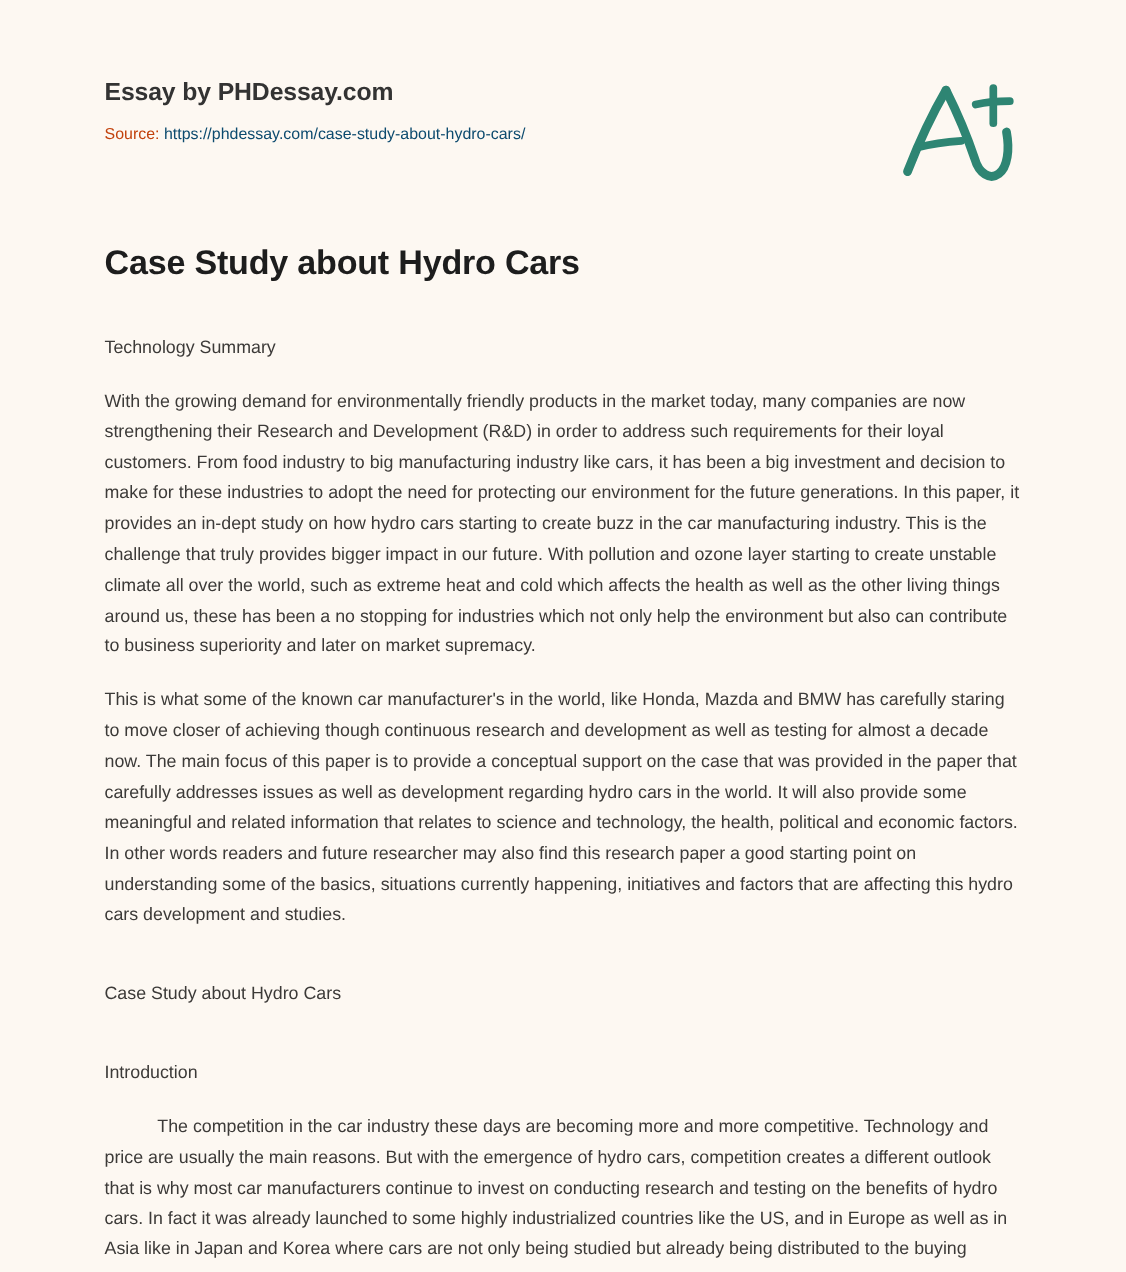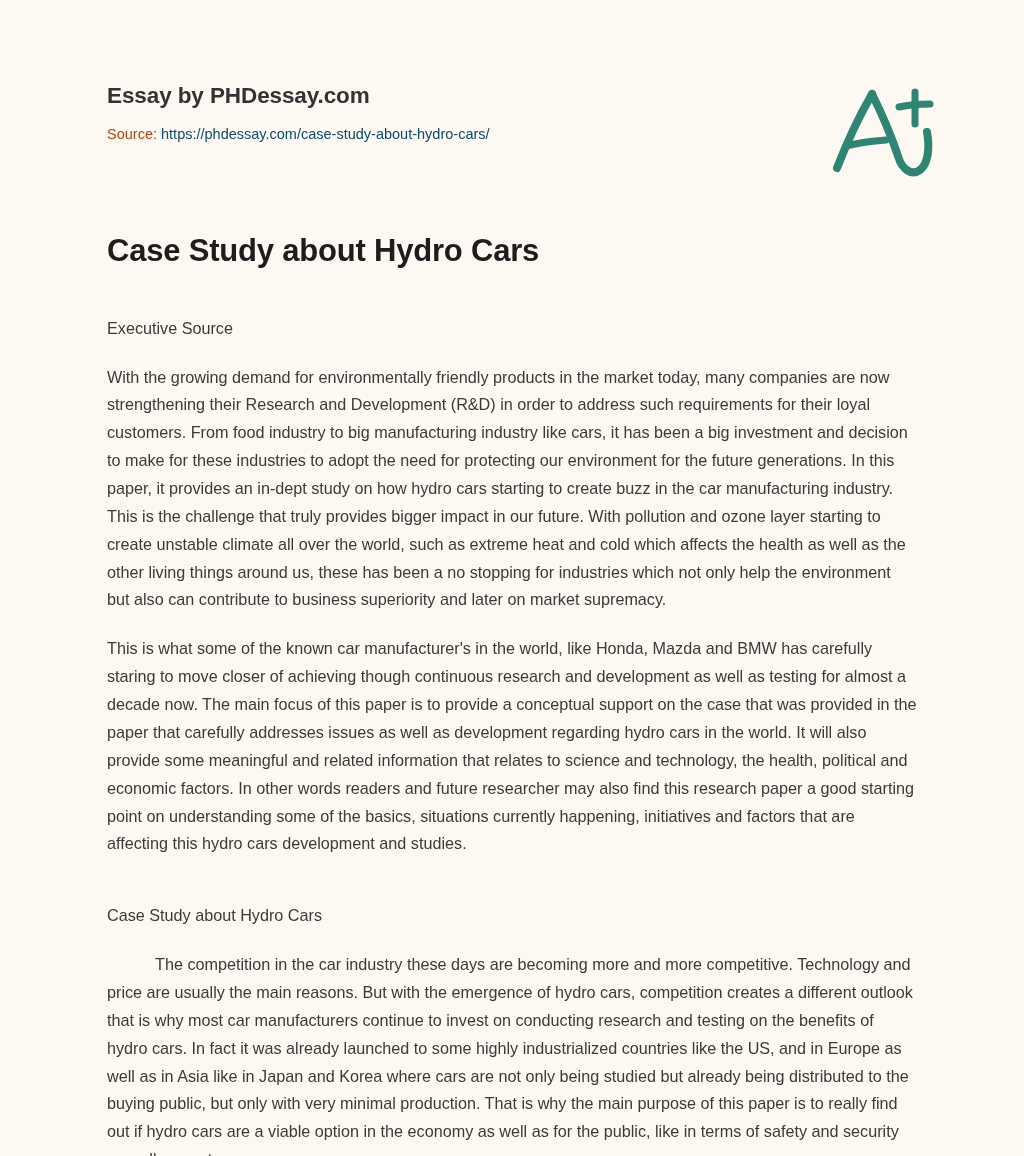--- a/index.html
+++ b/index.html
@@ -14,21 +14,21 @@
     font-family: "Liberation Sans", sans-serif;
     color: #3a3a3a;
     overflow: hidden;
   }
 
   .page {
     position: relative;
     width: 1024px;
     height: 1156px;
     box-sizing: border-box;
-    padding: 12px;
+    padding: 0;
   }
 
   
   .header {
     position: relative;
     padding: 70px 95px 0 95px;
     height: 118px;
     box-sizing: border-box;
   }
   .brand-title {
@@ -125,23 +125,24 @@
         <path d="M75 27 C 84 25, 95 24, 106 24" stroke-width="7"></path>
 
         <path d="M91 12 C 91 22, 91 34, 91 44" stroke-width="7"></path>
       </svg>
     </div>
   </div>
 
   <div class="doc">
     <h2 class="doc-title">Case Study about Hydro Cars</h2>
 
-    <p class="block section-head">Executive Source</p>
+    <p class="block section-head">Technology Summary</p>
     <p class="block para">With the growing demand for environmentally friendly products in the market today, many companies are now strengthening their Research and Development (R&amp;D) in order to address such requirements for their loyal customers.  From food industry to big manufacturing industry like cars, it has been a big investment and decision to make for these industries to adopt the need for protecting our environment for the future generations.  In this paper, it provides an in-dept study on how hydro cars starting to create buzz in the car manufacturing industry.  This is the challenge that truly provides bigger impact in our future.  With pollution and ozone layer starting to create unstable climate all over the world, such as extreme heat and cold which affects the health as well as the other living things around us, these has been a no stopping for industries which not only help the environment but also can contribute to business superiority and later on market supremacy.</p>
     <p class="block para">This is what some of the known car manufacturer's in the world, like Honda, Mazda and BMW has carefully staring to move closer of achieving though continuous research and development as well as testing for almost a decade now.  The main focus of this paper is to provide a conceptual support on the case that was provided in the paper that carefully addresses issues as well as development regarding hydro cars in the world.  It will also provide some meaningful and related information that relates to science and technology, the health, political and economic factors.  In other words readers and future researcher may also find this research paper a good starting point on understanding some of the basics, situations currently happening, initiatives and factors that are affecting this hydro cars development and studies.</p>
 
     <p class="block section-head">Case Study about Hydro Cars</p>
 
+    <p class="block section-head">Introduction</p>
     <p class="block para indent">The competition in the car industry these days are becoming more and more competitive.  Technology and price are usually the main reasons.  But with the emergence of hydro cars, competition creates a different outlook that is why most car manufacturers continue to invest on conducting research and testing on the benefits of hydro cars.  In fact it was already launched to some highly industrialized countries like the US, and in Europe as well as in Asia like in Japan and Korea where cars are not only being studied but already being distributed to the buying public, but only with very minimal production.  That is why the main purpose of this paper is to really find out if hydro cars are a viable option in the economy as well as for the public, like in terms of safety and security as well as cost.</p>
 
   </div>
 
 </div>
 
 </body></html>

